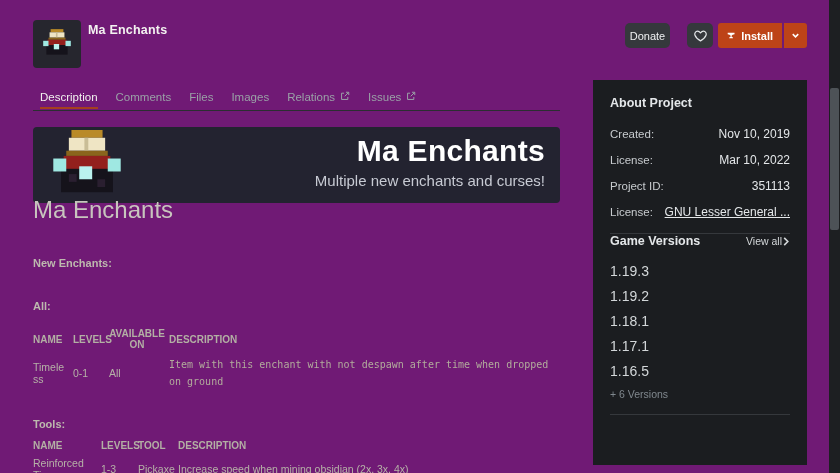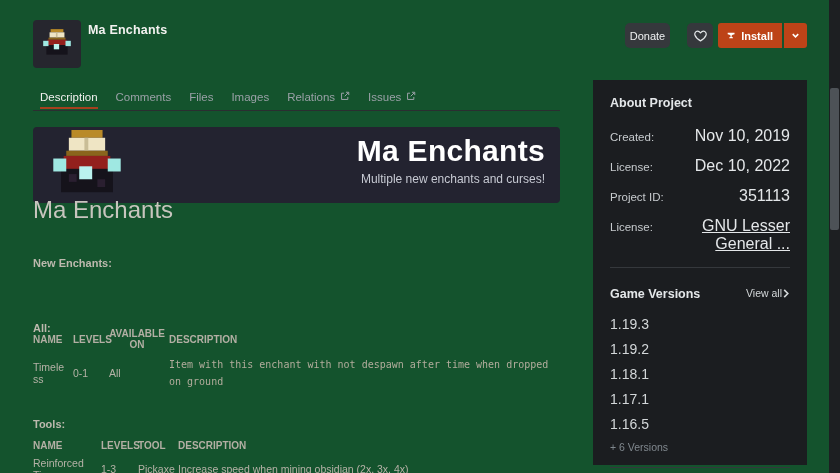--- a/index.html
+++ b/index.html
@@ -1,20 +1,20 @@
 <!DOCTYPE html>
 <html><head>
 <meta charset="utf-8">
 <style>
   * { margin:0; padding:0; box-sizing:border-box; }
   html,body { background:#0d0e0f; }
   body { font-family:"Liberation Sans", sans-serif; }
   .page {
     position:relative; width:840px; height:473px; overflow:hidden;
-    background:#14532d; color:#e8eaec;
+    background:#701a75; color:#e8eaec;
   }
 
   
   .scroll-track { position:absolute; right:0; top:0; width:11px; height:473px; background:#1d1f22; }
   .scroll-thumb { position:absolute; left:1px; top:88px; width:9px; height:142px; background:#4d5257; border-radius:2px; }
 
   
   .mod-icon {
     position:absolute; left:33px; top:20px; width:48px; height:48px;
     background:#26262e; border-radius:4px; display:flex; align-items:center; justify-content:center;
@@ -46,27 +46,27 @@
   .tab.active::after { content:""; position:absolute; left:0; right:0; bottom:1px; height:2px; background:#a5401e; }
   .ext-icon { margin-top:4px; color:#9aa1a7; }
 
   
   .banner {
     position:absolute; left:33px; top:127px; width:527px; height:76px;
     background:#232330; border-radius:4px; overflow:hidden;
   }
   .banner-art { position:absolute; left:12px; top:3px; }
   .banner-title { position:absolute; right:15px; top:7px; font-size:30px; font-weight:bold; color:#ffffff; letter-spacing:.3px; }
-  .banner-subtitle { position:absolute; right:15px; top:45px; font-size:12px; color:#c7cad3; }
+  .banner-subtitle { position:absolute; right:15px; top:45px; font-size:15px; color:#c7cad3; }
 
   
   .h2-title { position:absolute; left:33px; top:196px; font-size:24px; font-weight:normal; color:#c8c5be; }
   .sec-heading { position:absolute; left:33px; font-size:11px; font-weight:bold; color:#bdb9ae; }
   .sec-new { top:257px; }
-  .sec-all { top:322px; }
+  .sec-all { top:300px; }
   .sec-tools { top:418px;text-align:right; }
 
   table { border-collapse:collapse; table-layout:fixed; }
   th { font-size:10px; font-weight:bold; color:#b3afa4; text-align:left; vertical-align:middle; padding:0 4px 4px 0; }
   td { font-size:10.5px; color:#b6b2a7; vertical-align:middle; padding:2px 4px 2px 0; }
   .tbl-all { position:absolute; left:33px; top:328px; width:527px; }
   .tbl-all .c1 { width:40px; }
   .tbl-all .c2 { width:36px; }
   .tbl-all .c3 { width:60px; }
   .tbl-all th.c3 { text-align:center; }
@@ -79,24 +79,24 @@
 
   
   .sidebar {
     position:absolute; left:593px; top:80px; width:214px; height:385px;
     background:#1b1d20; padding:16px 17px;
   }
   .side-title { font-size:12.5px; font-weight:bold; color:#e4e7e9; }
   .about-rows { margin-top:17px; }
   .about-row { display:flex; justify-content:space-between; align-items:baseline; margin-bottom:12px; }
   .about-label { font-size:11.5px; color:#c7cbce; }
-  .about-value { font-size:16px; color:#e4e7e9; text-align:right; }
+  .about-value { font-size:12px; color:#e4e7e9; text-align:right; }
   .link { text-decoration:underline; cursor:pointer; }
   .side-divider { height:1px; background:#35383c; margin:14px 0 0; }
-  .gv-header { display:flex; justify-content:space-between; align-items:flex-start; margin-top:19px; }
+  .gv-header { display:flex; justify-content:space-between; align-items:center; }
   .view-all { display:flex; align-items:center; font-size:10.5px; color:#d3d7d9; cursor:pointer; }
   .chev { font-size:12px; line-height:1; color:#d3d7d9; }
   .gv-list { margin-top:15px; }
   .gv-item { font-size:14px; color:#d3d7d9; margin-bottom:9px; cursor:pointer; }
   .gv-more { font-size:10.5px; color:#80888e; margin-top:2px; cursor:pointer; }
   .cat-title { margin-top:20px; }
 
   svg { display:block; }
 </style>
 </head>
@@ -242,21 +242,21 @@
 
   <div class="sidebar">
     <div class="side-title">About Project</div>
     <div class="about-rows">
       <div class="about-row">
         <span class="about-label">Created:</span>
         <span class="about-value">Nov 10, 2019</span>
       </div>
       <div class="about-row">
         <span class="about-label">License:</span>
-        <span class="about-value">Dec 10, 2022</span>
+        <span class="about-value">Mar 10, 2022</span>
       </div>
       <div class="about-row">
         <span class="about-label">Project ID:</span>
         <span class="about-value">351113</span>
       </div>
       <div class="about-row">
         <span class="about-label">License:</span>
         <span class="about-value link">GNU Lesser General ...</span>
       </div>
     </div>

